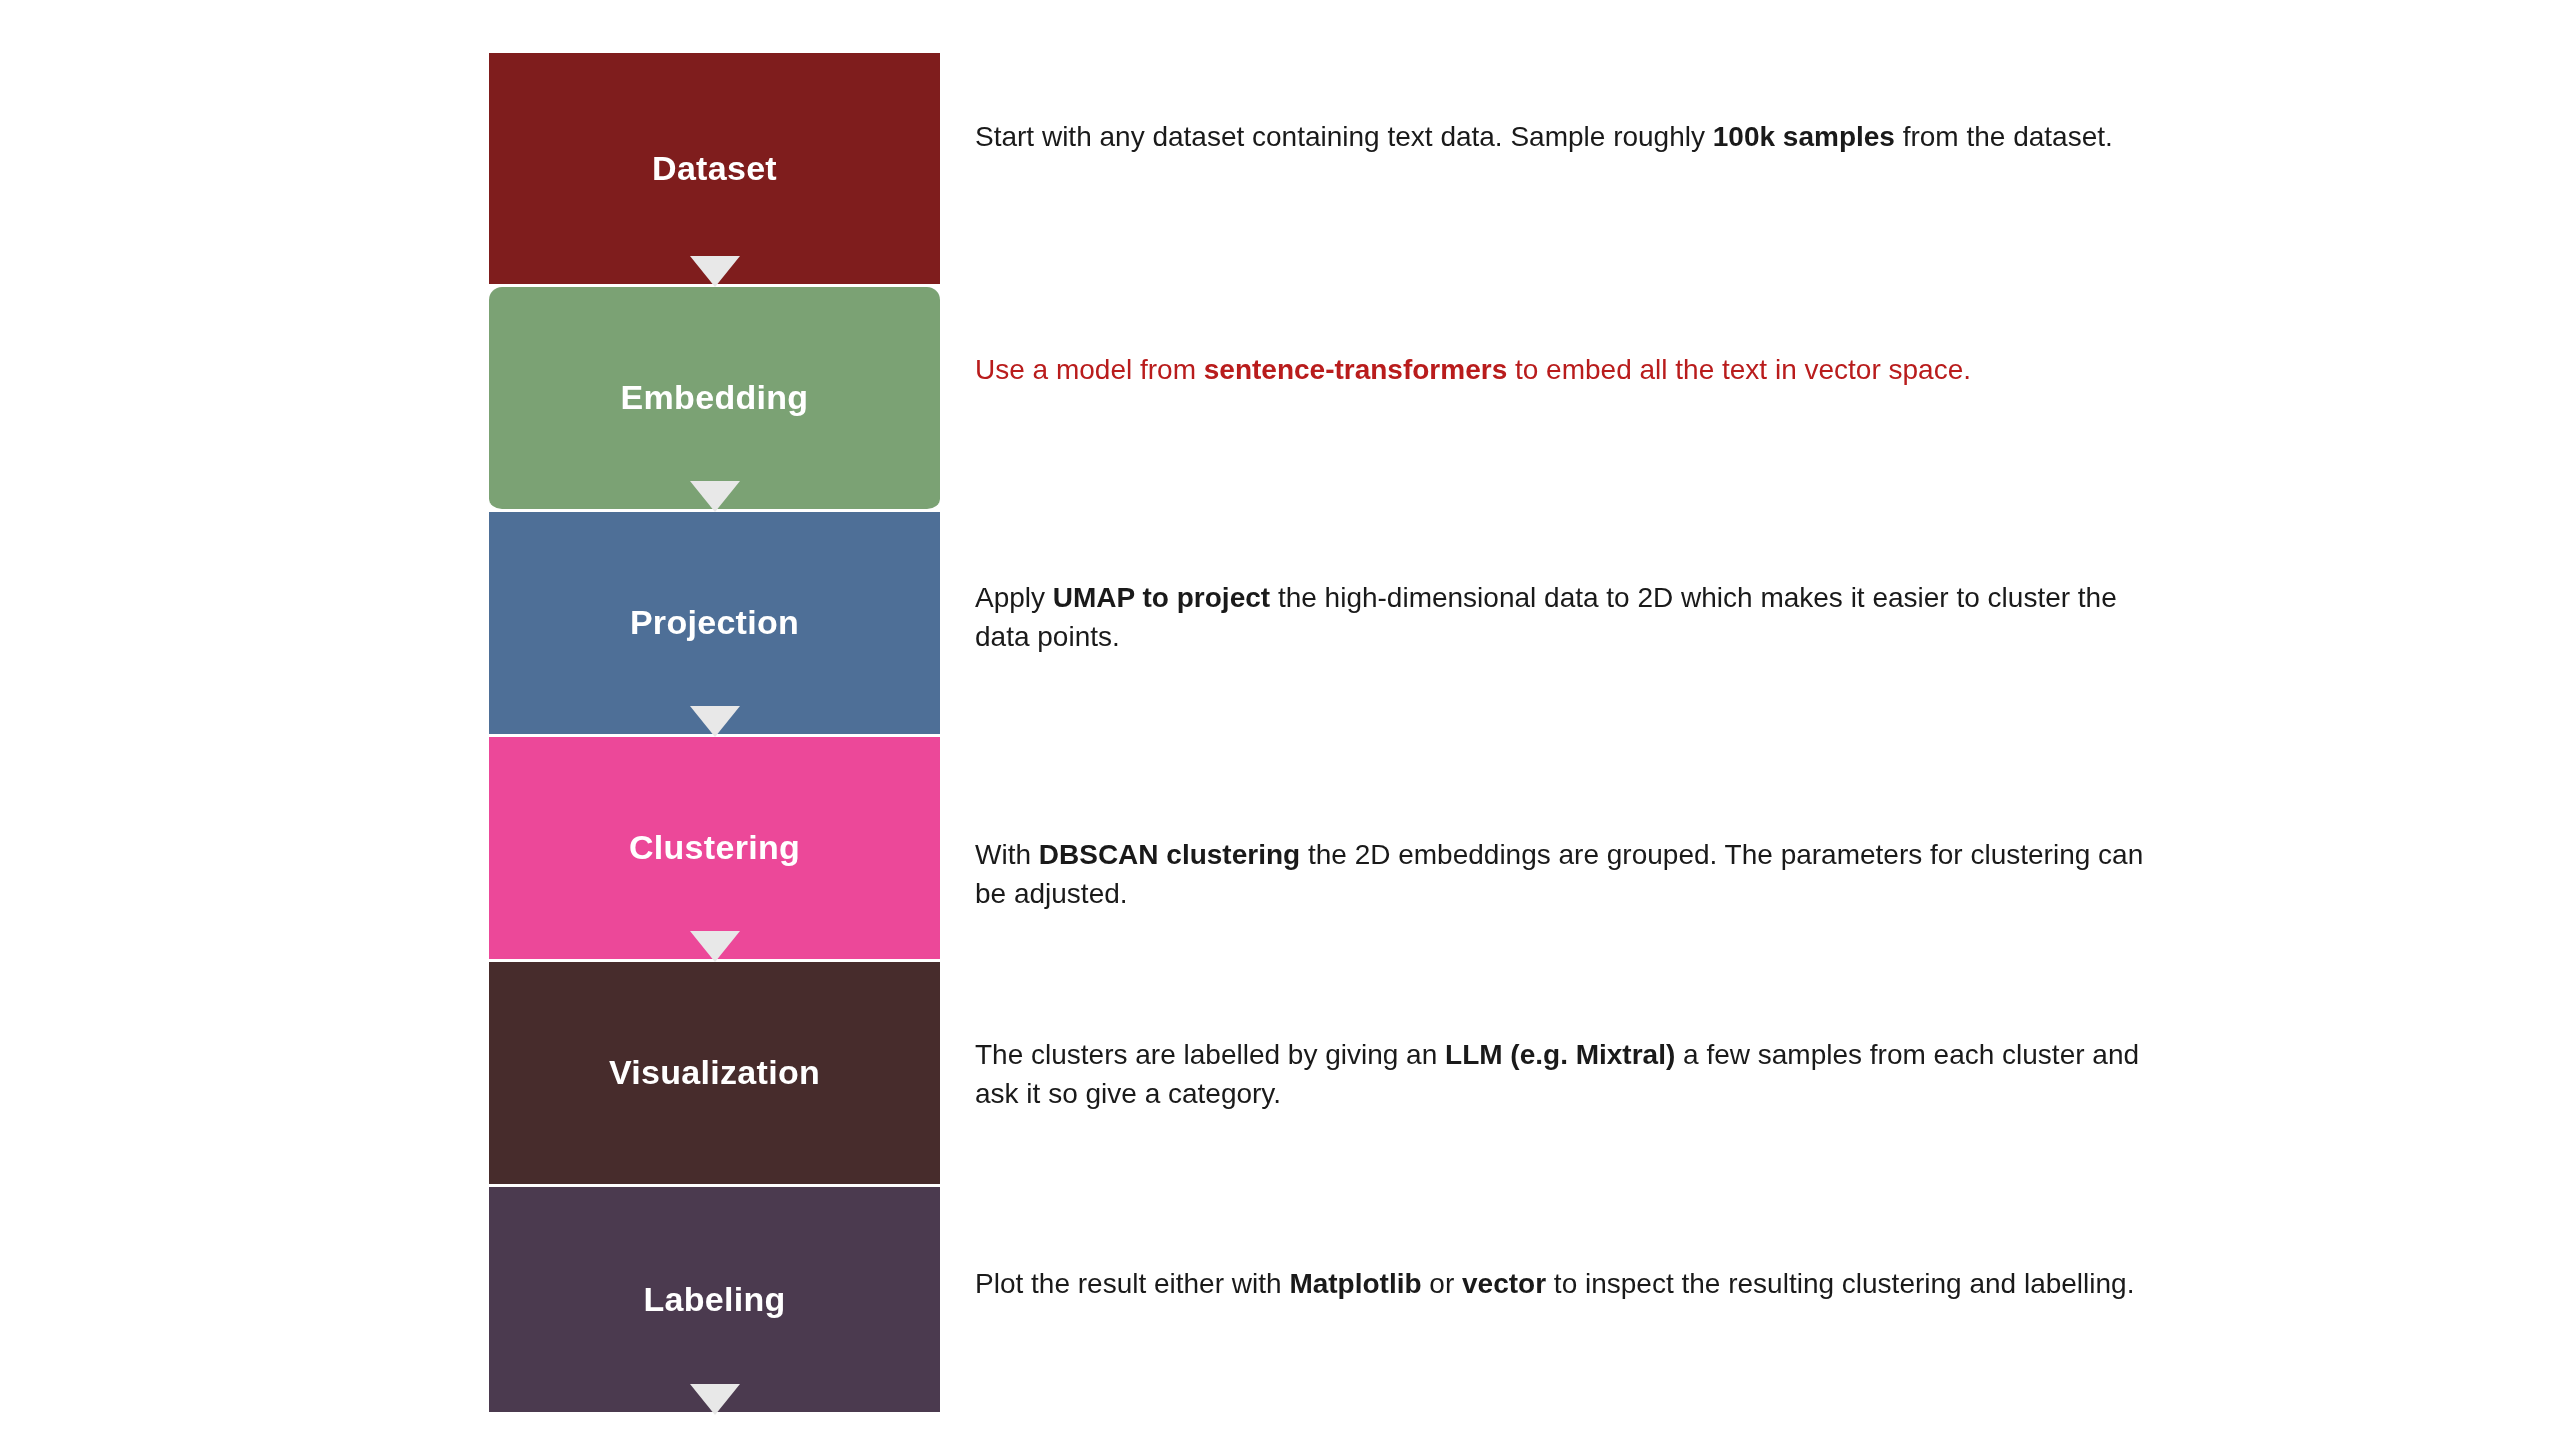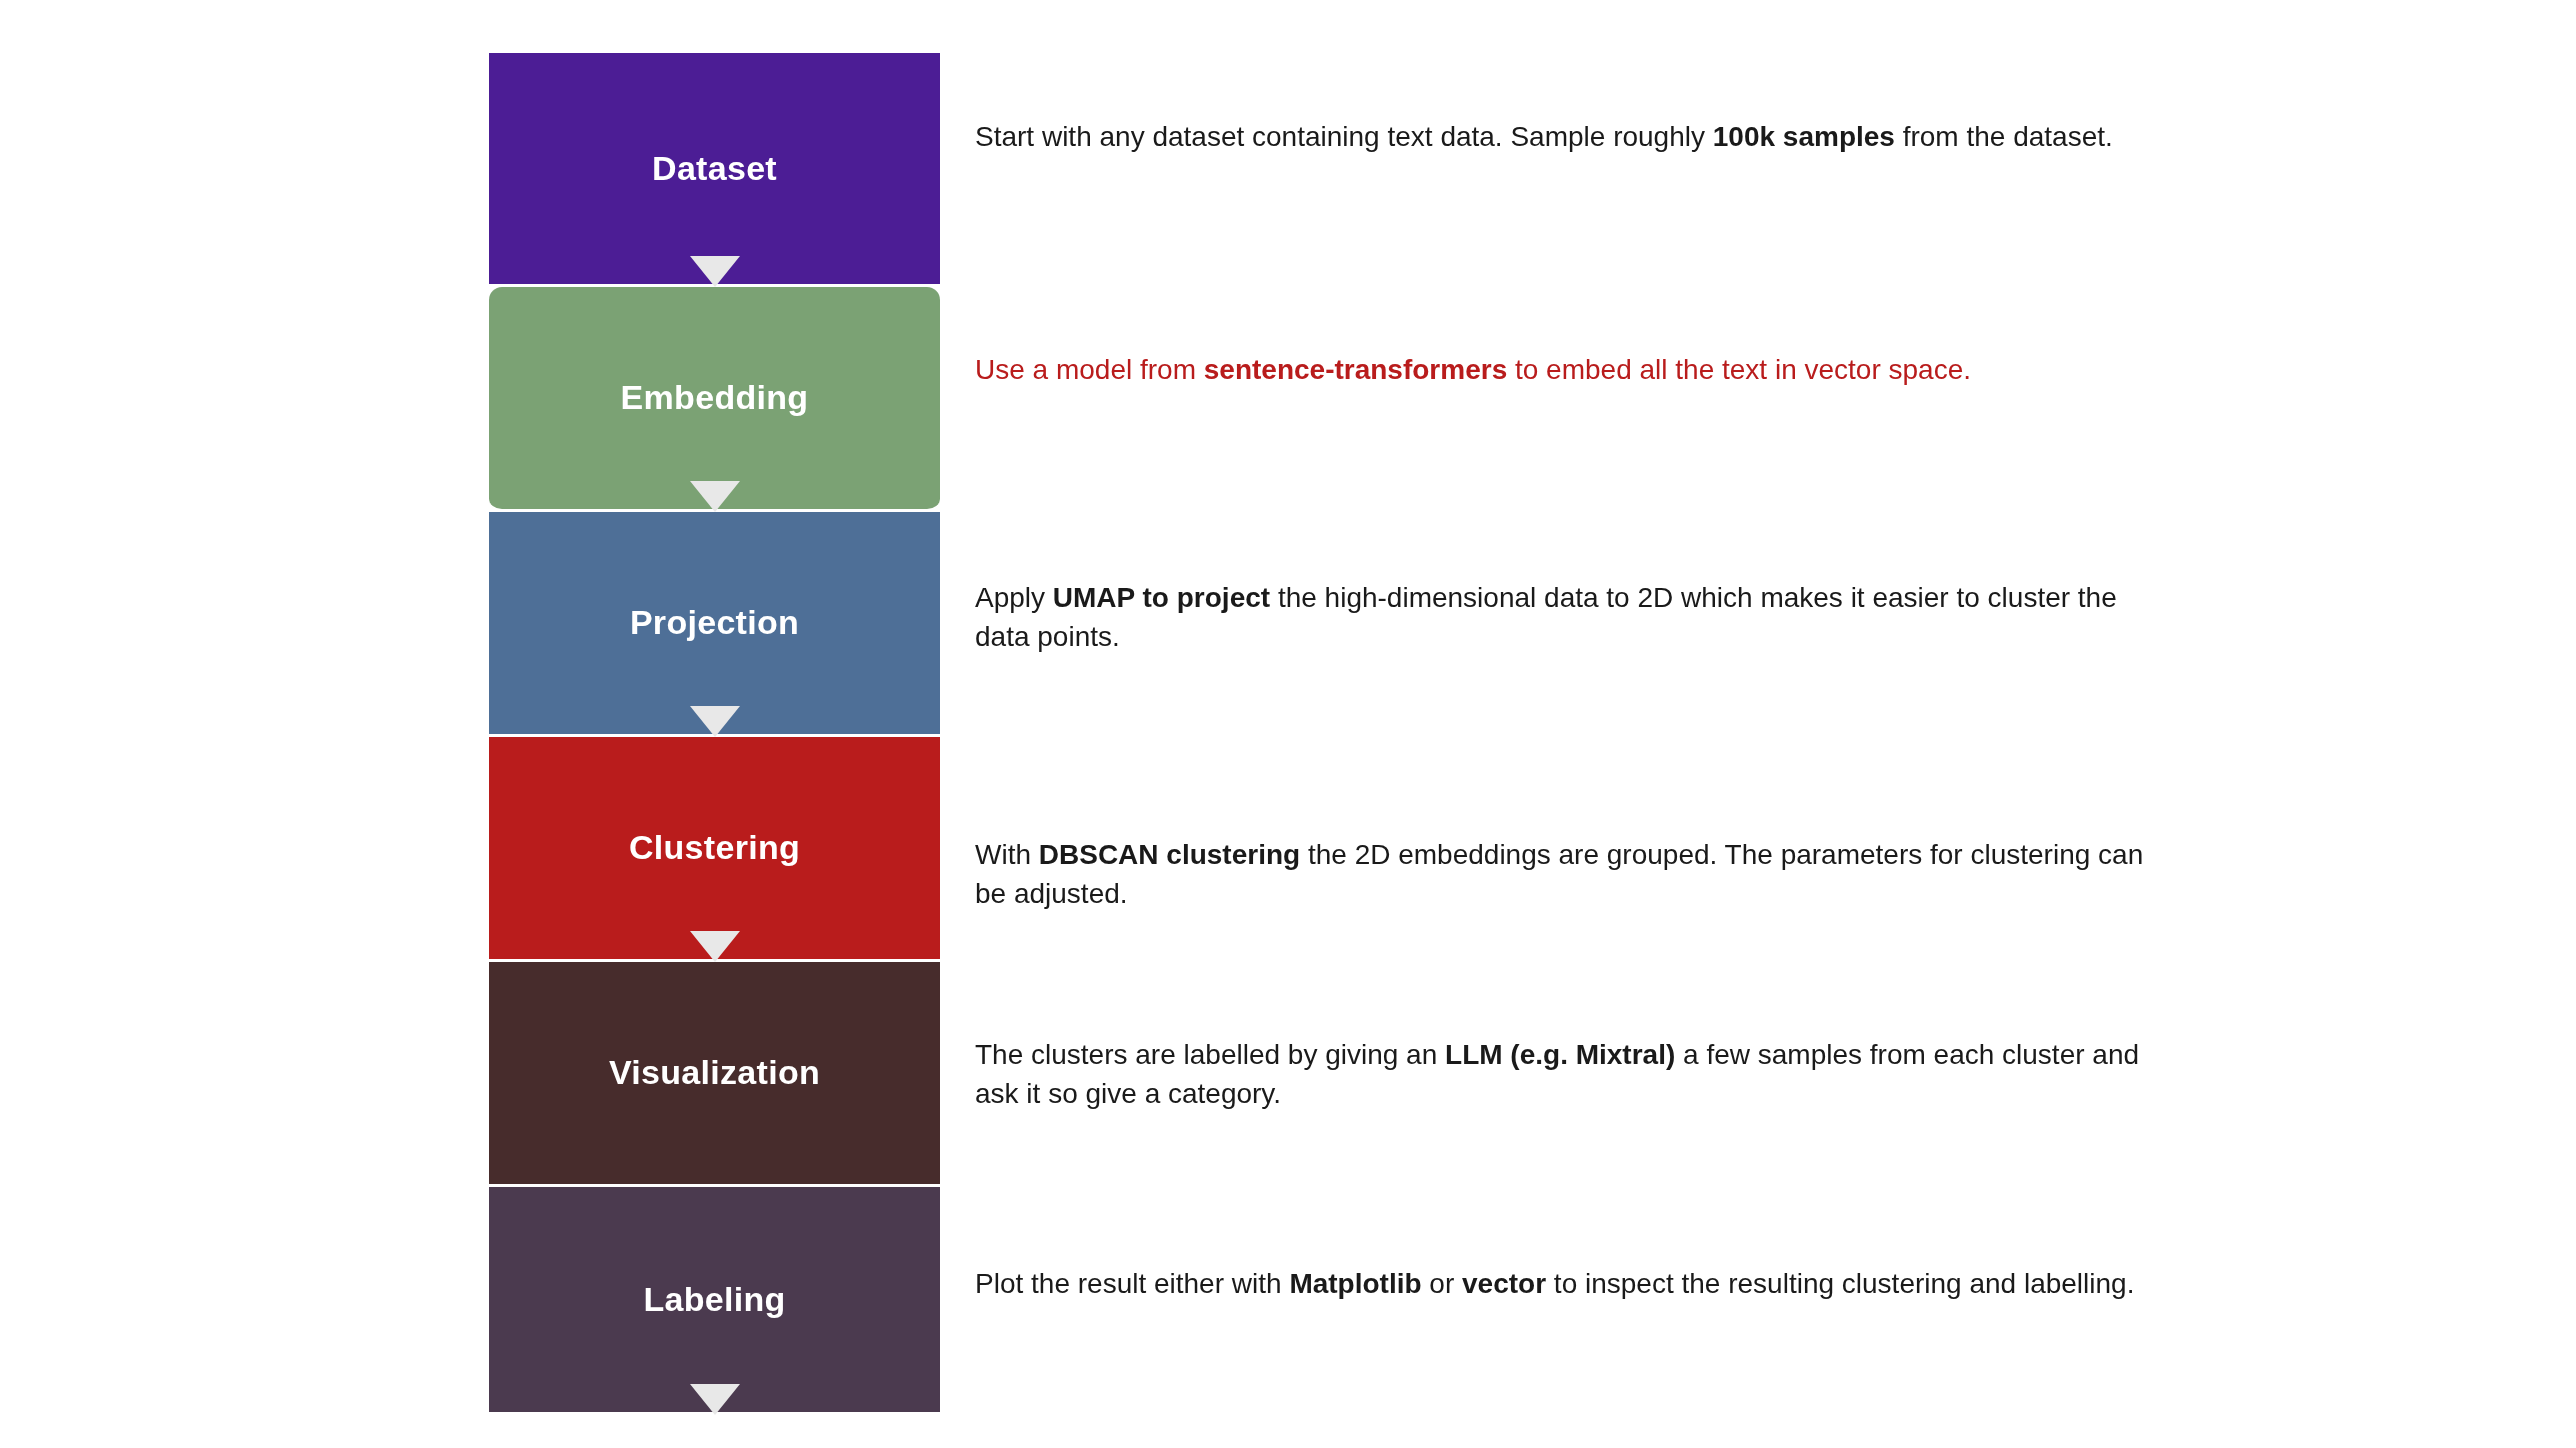--- a/index.html
+++ b/index.html
@@ -73,33 +73,33 @@
   }
   .desc b {
     font-weight: bold;
   }
 </style>
 </head>
 <body>
 
 <div id="diagram">
   <div class="flow">
-      <div class="stage" style="background: #4c1d95; height: 234px;">
+      <div class="stage" style="background: #7f1d1d; height: 234px;">
         <div class="stage-label">Dataset</div>
         <div class="arrow" style="border-top-color: rgb(232, 232, 232);"></div>
       </div>
       <div class="stage" style="background: rgb(123, 162, 116); height: 225px; border-radius: 13px;">
         <div class="stage-label">Embedding</div>
         <div class="arrow" style="border-top-color: rgb(232, 232, 232);"></div>
       </div>
       <div class="stage" style="background: rgb(78, 111, 151); height: 225px;">
         <div class="stage-label">Projection</div>
         <div class="arrow" style="border-top-color: rgb(232, 232, 232);"></div>
       </div>
-      <div class="stage" style="background: #b91c1c; height: 225px;">
+      <div class="stage" style="background: #ec4899; height: 225px;">
         <div class="stage-label">Clustering</div>
         <div class="arrow" style="border-top-color: rgb(232, 232, 232);"></div>
       </div>
       <div class="stage" style="background: rgb(71, 44, 44); height: 225px;">
         <div class="stage-label">Visualization</div>
       </div>
       <div class="stage" style="background: rgb(75, 58, 79); height: 225px;">
         <div class="stage-label">Labeling</div>
         <div class="arrow" style="border-top-color: rgb(232, 232, 232);"></div>
       </div>

